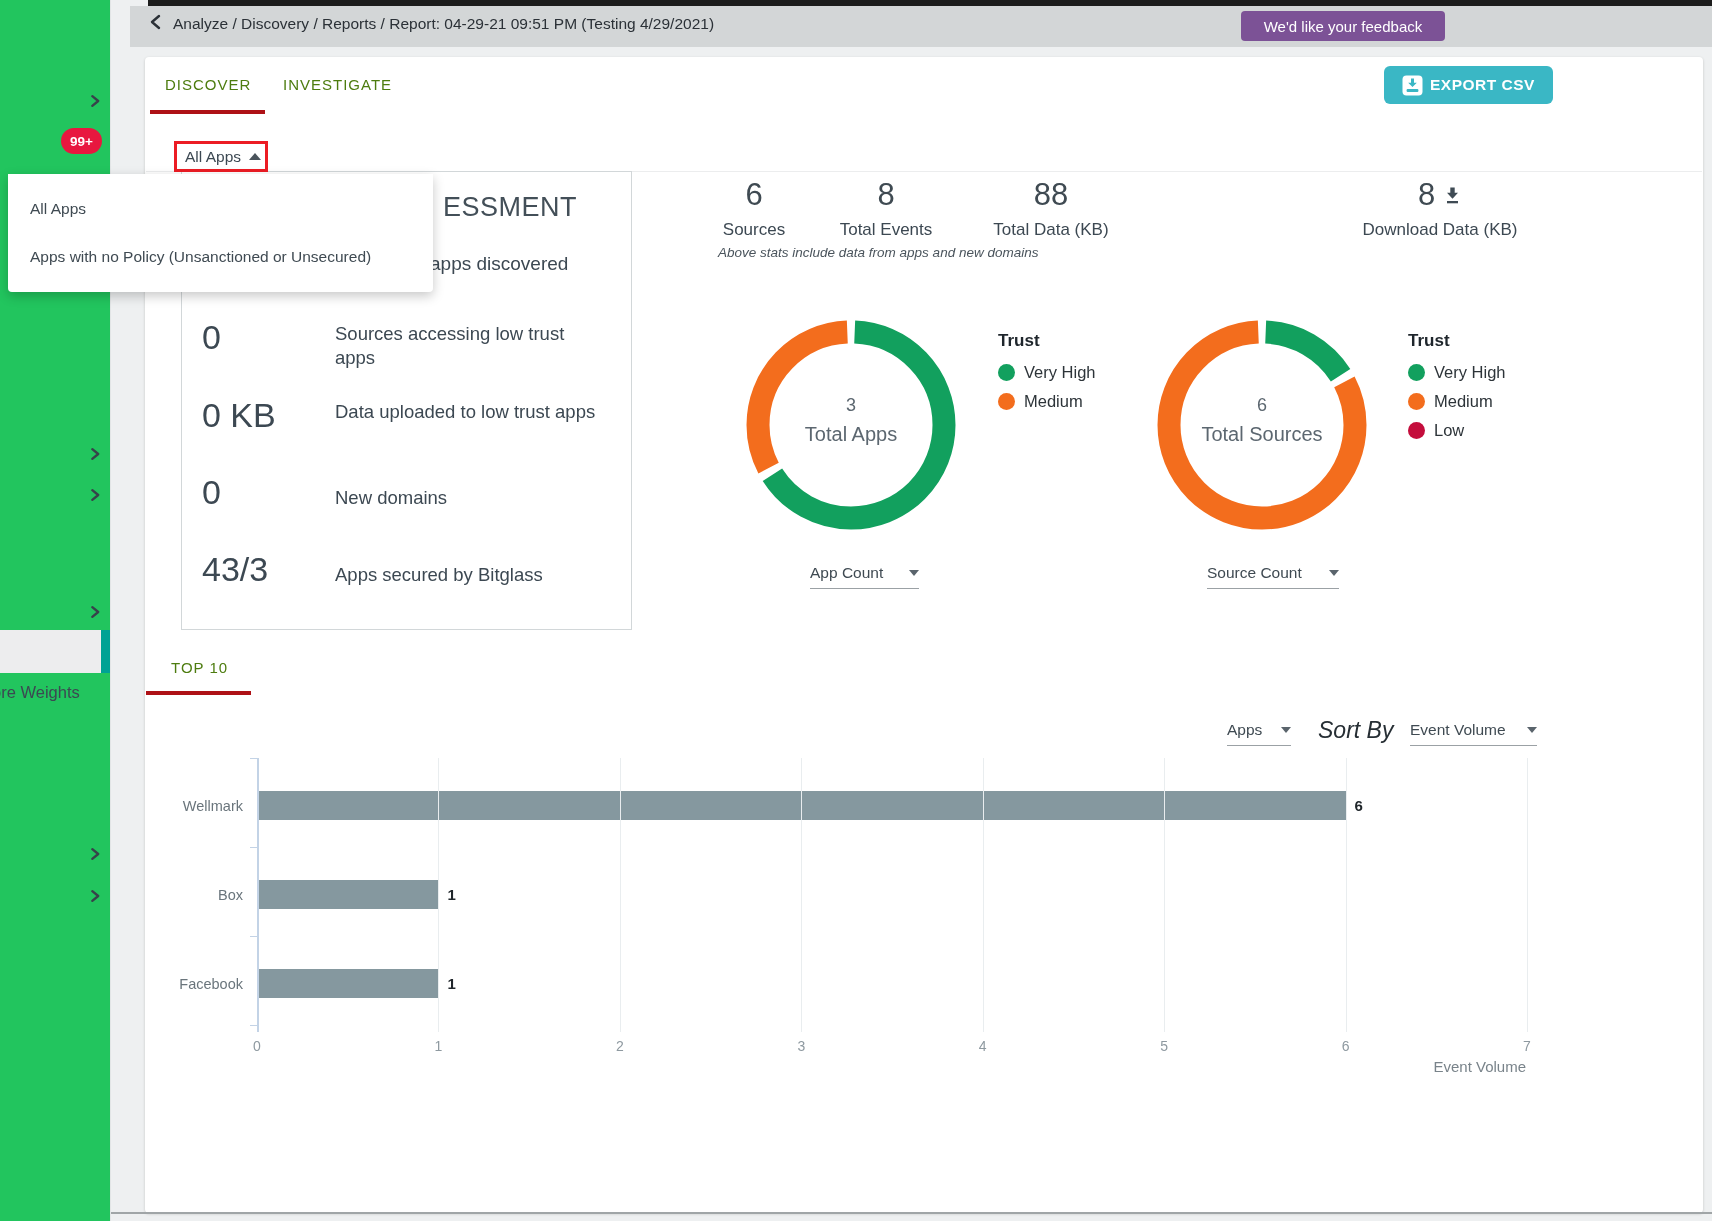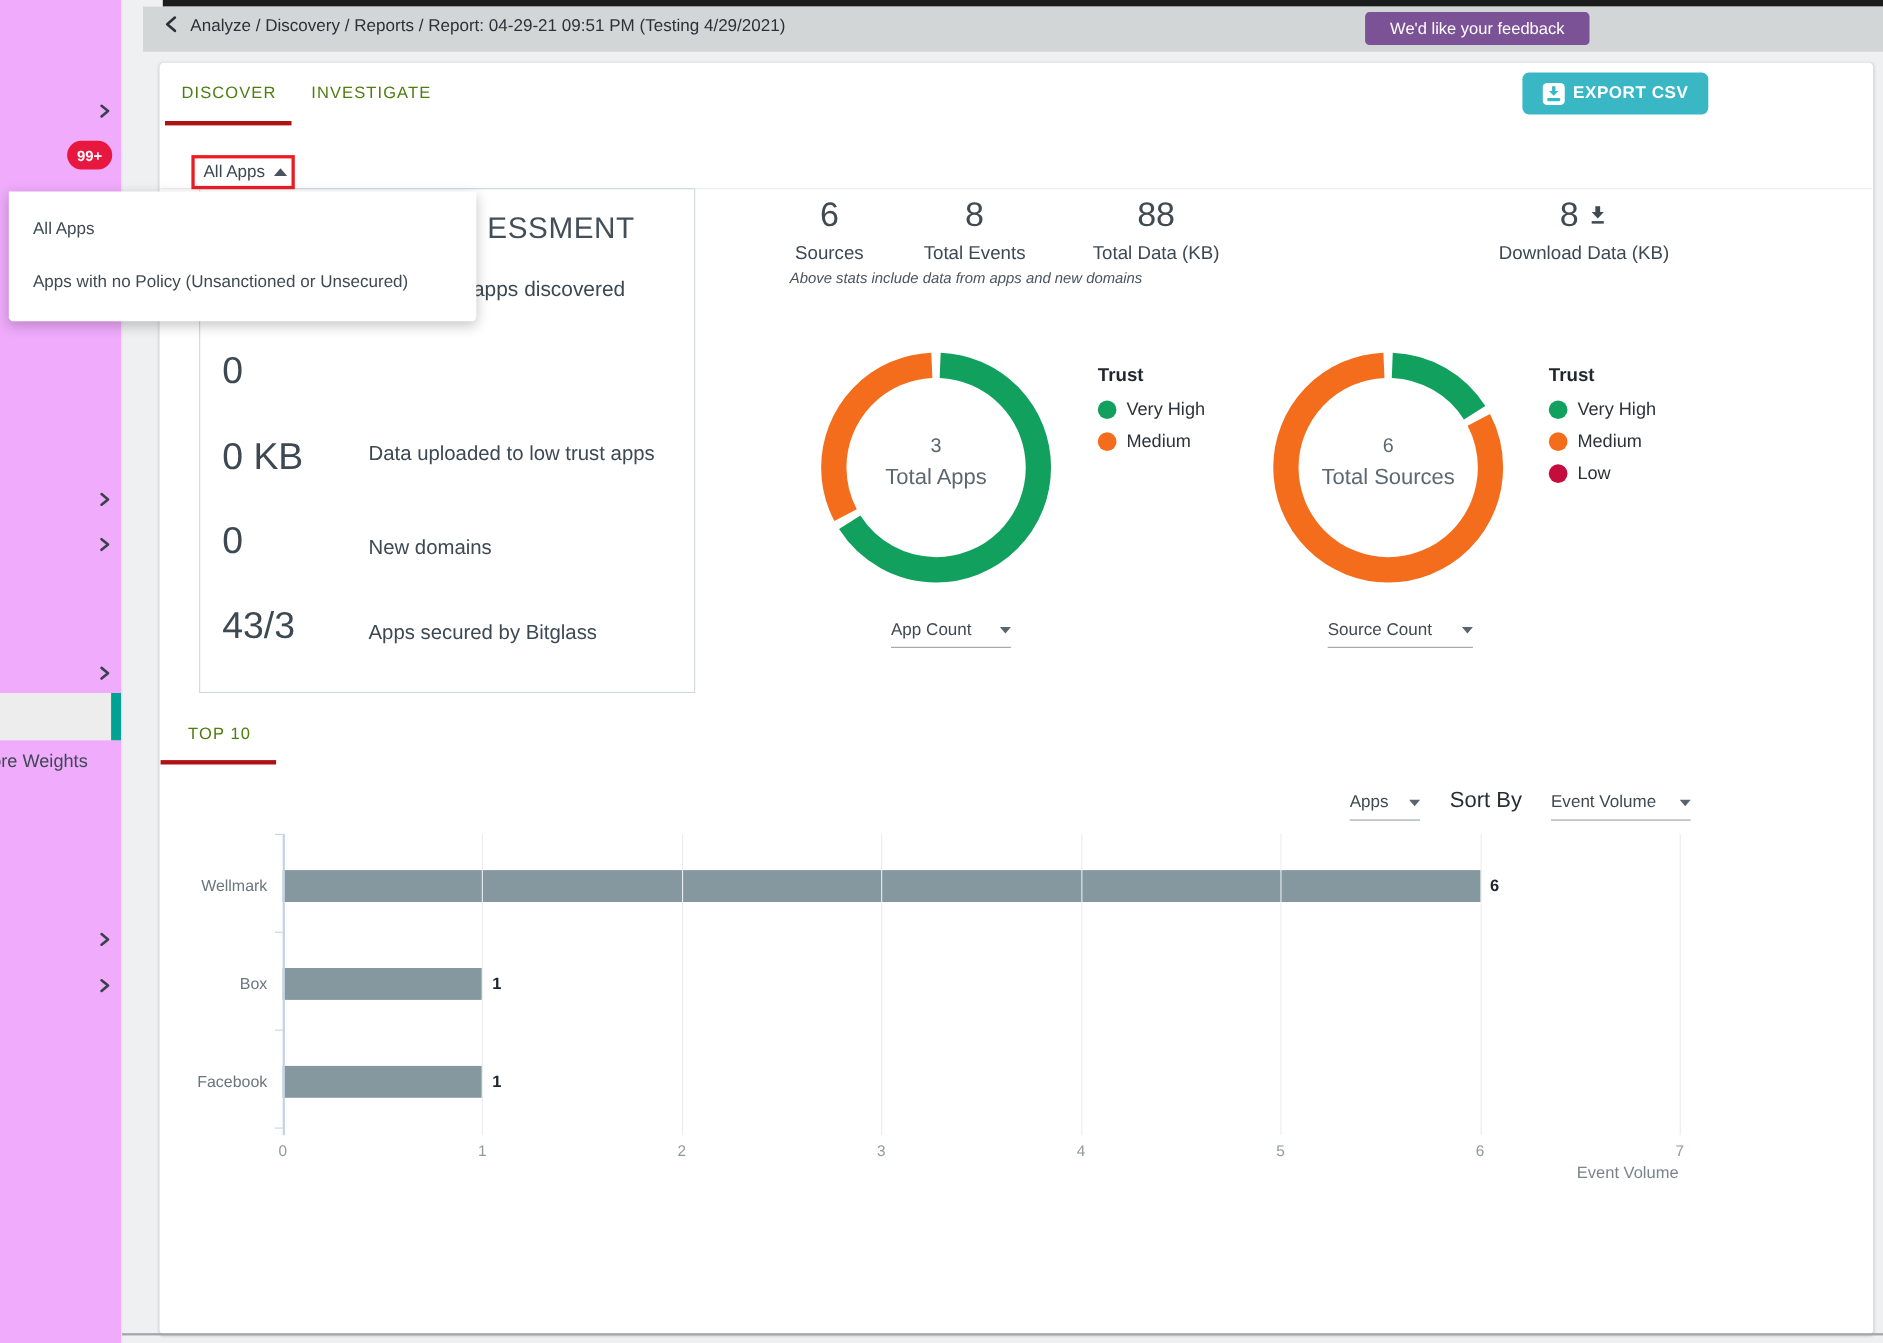--- a/index.html
+++ b/index.html
@@ -1,20 +1,20 @@
 <!DOCTYPE html>
 <html><head>
 <meta charset="utf-8">
 <style>
   html,body{margin:0;padding:0;background:#eef0f1;font-family:"Liberation Sans",sans-serif;}
   #app{position:relative;width:1712px;height:1221px;overflow:hidden;background:#eef0f1;}
   .abs{position:absolute;}
 
   
-  .sidebar{position:absolute;left:0;top:0;width:110px;height:1221px;background:#f0abfc;border-right:1px solid #e2e5e6;}
+  .sidebar{position:absolute;left:0;top:0;width:110px;height:1221px;background:#22c55e;border-right:1px solid #e2e5e6;}
   .side-chev{position:absolute;left:88px;width:14px;height:14px;cursor:pointer;}
   .badge{position:absolute;left:61px;top:128px;width:41px;height:26px;border-radius:13px;background:#e8173f;color:#fff;
          font-size:13.5px;font-weight:bold;display:flex;align-items:center;justify-content:center;}
   .side-selected{position:absolute;left:0;top:630px;width:110px;height:43px;background:#ededee;}
   .side-selected .teal{position:absolute;right:0;top:0;width:9px;height:43px;background:#00a294;}
   .side-partial{position:absolute;left:-8px;top:683px;font-size:16.5px;color:#3c4852;white-space:nowrap;}
 
   
   .blackstrip{position:absolute;left:148px;top:0;width:1564px;height:6px;background:#1c1c1c;}
   .topbar{position:absolute;left:130px;top:6px;width:1582px;height:41px;background:#d3d6d7;}
@@ -64,21 +64,21 @@
   .donut-center .l{font-size:20px;margin-top:7px;}
   .legend{position:absolute;top:331px;}
   .legend .lt{font-size:17px;font-weight:bold;color:#1f262c;margin-bottom:12px;}
   .legend .li{display:flex;align-items:center;gap:9px;margin-bottom:10px;font-size:16.5px;color:#2d3439;}
   .legend .dot{width:17px;height:17px;border-radius:50%;}
 
   .ud{position:absolute;display:flex;align-items:center;justify-content:space-between;border-bottom:1px solid #9ba1a5;
       padding-bottom:6px;font-size:15.5px;color:#3f4a52;cursor:pointer;}
 
   .top10-underline{position:absolute;left:146px;top:691px;width:105px;height:4px;background:#ae1116;}
-  .sortby{position:absolute;left:1318px;top:717px;font-size:20px;font-weight:500;color:#262e34;}
+  .sortby{position:absolute;left:1318px;top:717px;font-size:23px;font-weight:500;color:#262e34;font-style:italic;}
 
   
   #plot{position:absolute;left:257px;top:758px;width:1270px;height:274px;}
   .gridline{position:absolute;top:0;height:274px;width:1px;background:#e9edef;}
   .axisline{width:2px;background:#c3d3e6;}
   .ytick{position:absolute;left:-7px;width:7px;height:1px;background:#c3d3e6;}
   .bar-row{position:absolute;left:0;width:100%;height:29px;}
   .hbar{position:absolute;left:0;top:0;height:29px;background:#85989f;}
   .bar-value{position:absolute;top:0;line-height:29px;font-size:15px;font-weight:bold;color:#20262b;}
   .cat-label{position:absolute;left:90px;width:153px;text-align:right;font-size:14.5px;color:#6a757c;}
@@ -139,20 +139,21 @@
     <span>EXPORT CSV</span>
   </button>
 
   <div class="filter-divider"></div>
 
   <div class="assess"></div>
   <div class="assess-title">ESSMENT</div>
   <div class="assess-sub">apps discovered</div>
 
   <div class="assess-val" style="top:318px">0</div>
+  <div class="assess-lbl" style="top:322px">Sources accessing low trust apps</div>
   <div class="assess-val" style="top:396px">0 KB</div>
   <div class="assess-lbl" style="top:400px">Data uploaded to low trust apps</div>
   <div class="assess-val" style="top:473px">0</div>
   <div class="assess-lbl" style="top:486px">New domains</div>
   <div class="assess-val" style="top:550px">43/3</div>
   <div class="assess-lbl" style="top:563px">Apps secured by Bitglass</div>
 
   <div class="apps-trigger">
     <span class="txt">All Apps</span>
     <span class="caret-up"></span>

